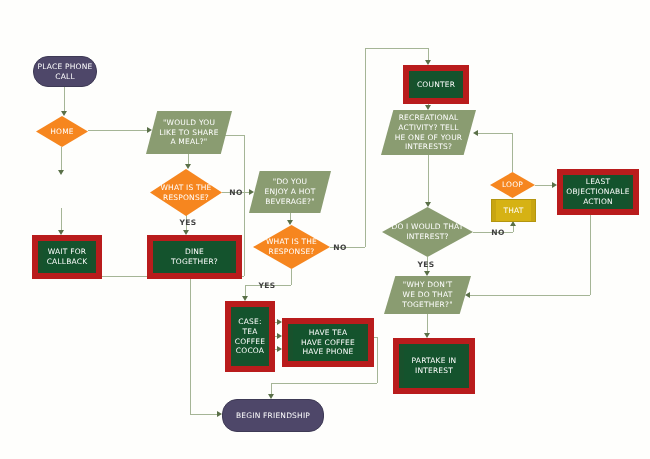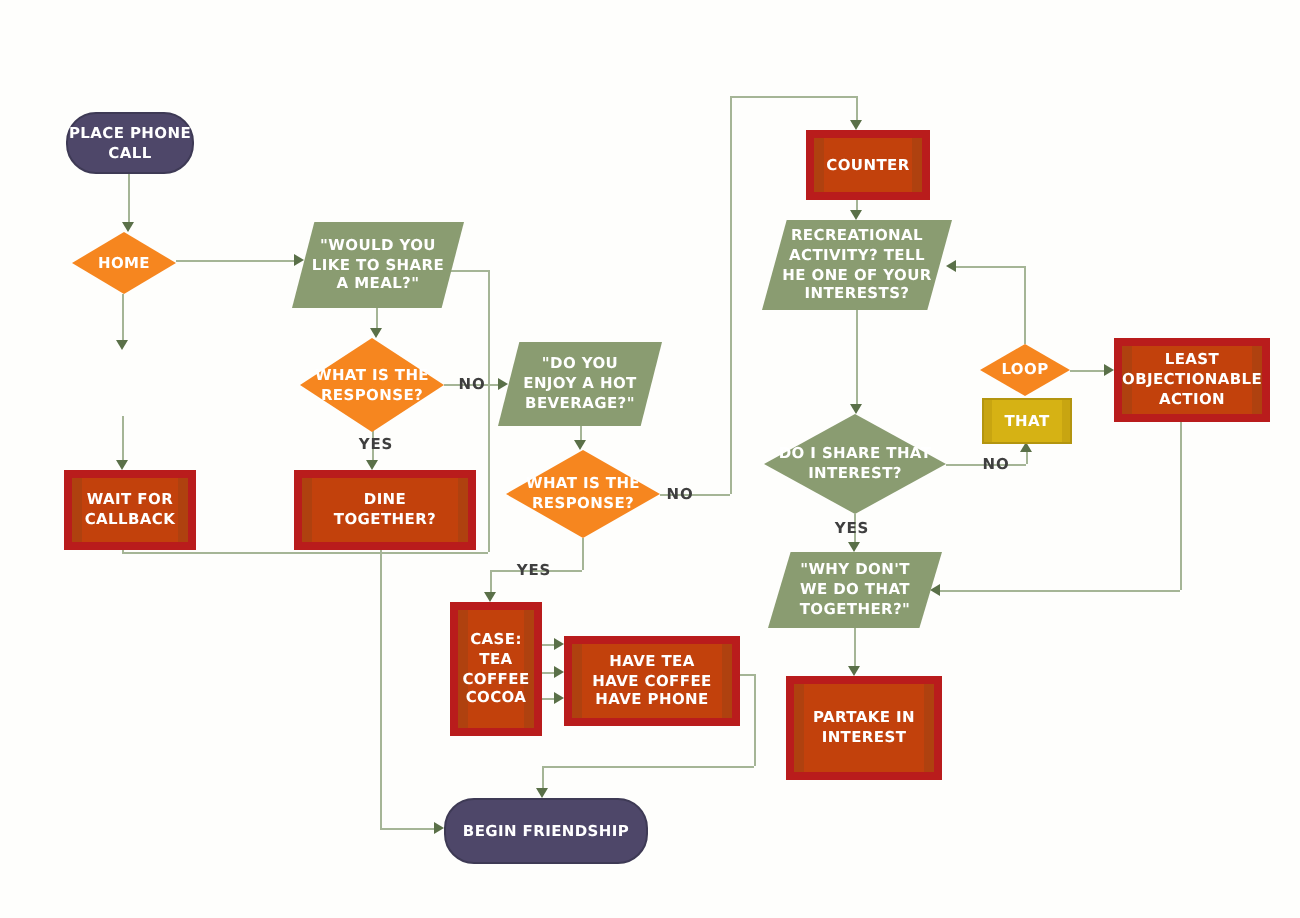--- a/index.html
+++ b/index.html
@@ -18,24 +18,24 @@
   .ah-right{border-top:3px solid transparent;border-bottom:3px solid transparent;border-left:5px solid #5a7048;}
   .ah-left{border-top:3px solid transparent;border-bottom:3px solid transparent;border-right:5px solid #5a7048;}
   .elabel{
     position:absolute;z-index:4;transform:translate(-50%,-50%);
     font-size:7.5px;font-weight:600;color:#3f3f3f;letter-spacing:.4px;white-space:nowrap;
   }
   
   .node{position:absolute;display:flex;align-items:center;justify-content:center;z-index:2;}
   .label{
     position:relative;z-index:2;width:100%;text-align:center;white-space:pre-line;
-    color:#ffffff;font-size:7.5px;line-height:1.3;letter-spacing:.2px;font-weight:700;
+    color:#ffffff;font-size:7.5px;line-height:1.3;letter-spacing:.2px;font-weight:400;
   }
   .rect.green{
-    background:#c2410c;border:4px solid #b91c1c;
+    background:#14532d;border:6px solid #b91c1c;
     box-shadow:inset 5px 0 0 rgba(55,70,35,.13), inset -5px 0 0 rgba(55,70,35,.13);
   }
   .rect.yellow{
     background:#d6b214;border:1px solid #b3950f;
     box-shadow:inset 4px 0 0 rgba(120,95,0,.14), inset -4px 0 0 rgba(120,95,0,.14);
   }
   .stadium{background:#4e4769;border:1px solid #3e3a55;border-radius:15px;}
   .diamond::before,.para::before{
     content:"";position:absolute;inset:0;background:var(--fill);z-index:1;
   }
@@ -248,21 +248,21 @@
   </div>
 
   <div class="node para greenfill" style="left:381px;top:110px;width:95px;height:45px;">
     <span class="label">RECREATIONAL
 ACTIVITY? TELL
 HE ONE OF YOUR
 INTERESTS?</span>
   </div>
 
   <div class="node diamond greenfill" style="left:382px;top:207px;width:91px;height:50px;">
-    <span class="label">DO I SHARE THAT
+    <span class="label">DO I WOULD THAT
 INTEREST?</span>
   </div>
 
   <div class="node diamond orange" style="left:490px;top:172px;width:45px;height:26px;">
     <span class="label">LOOP</span>
   </div>
 
   <div class="node rect yellow" style="left:491px;top:199px;width:43px;height:21px;">
     <span class="label">THAT</span>
   </div>

